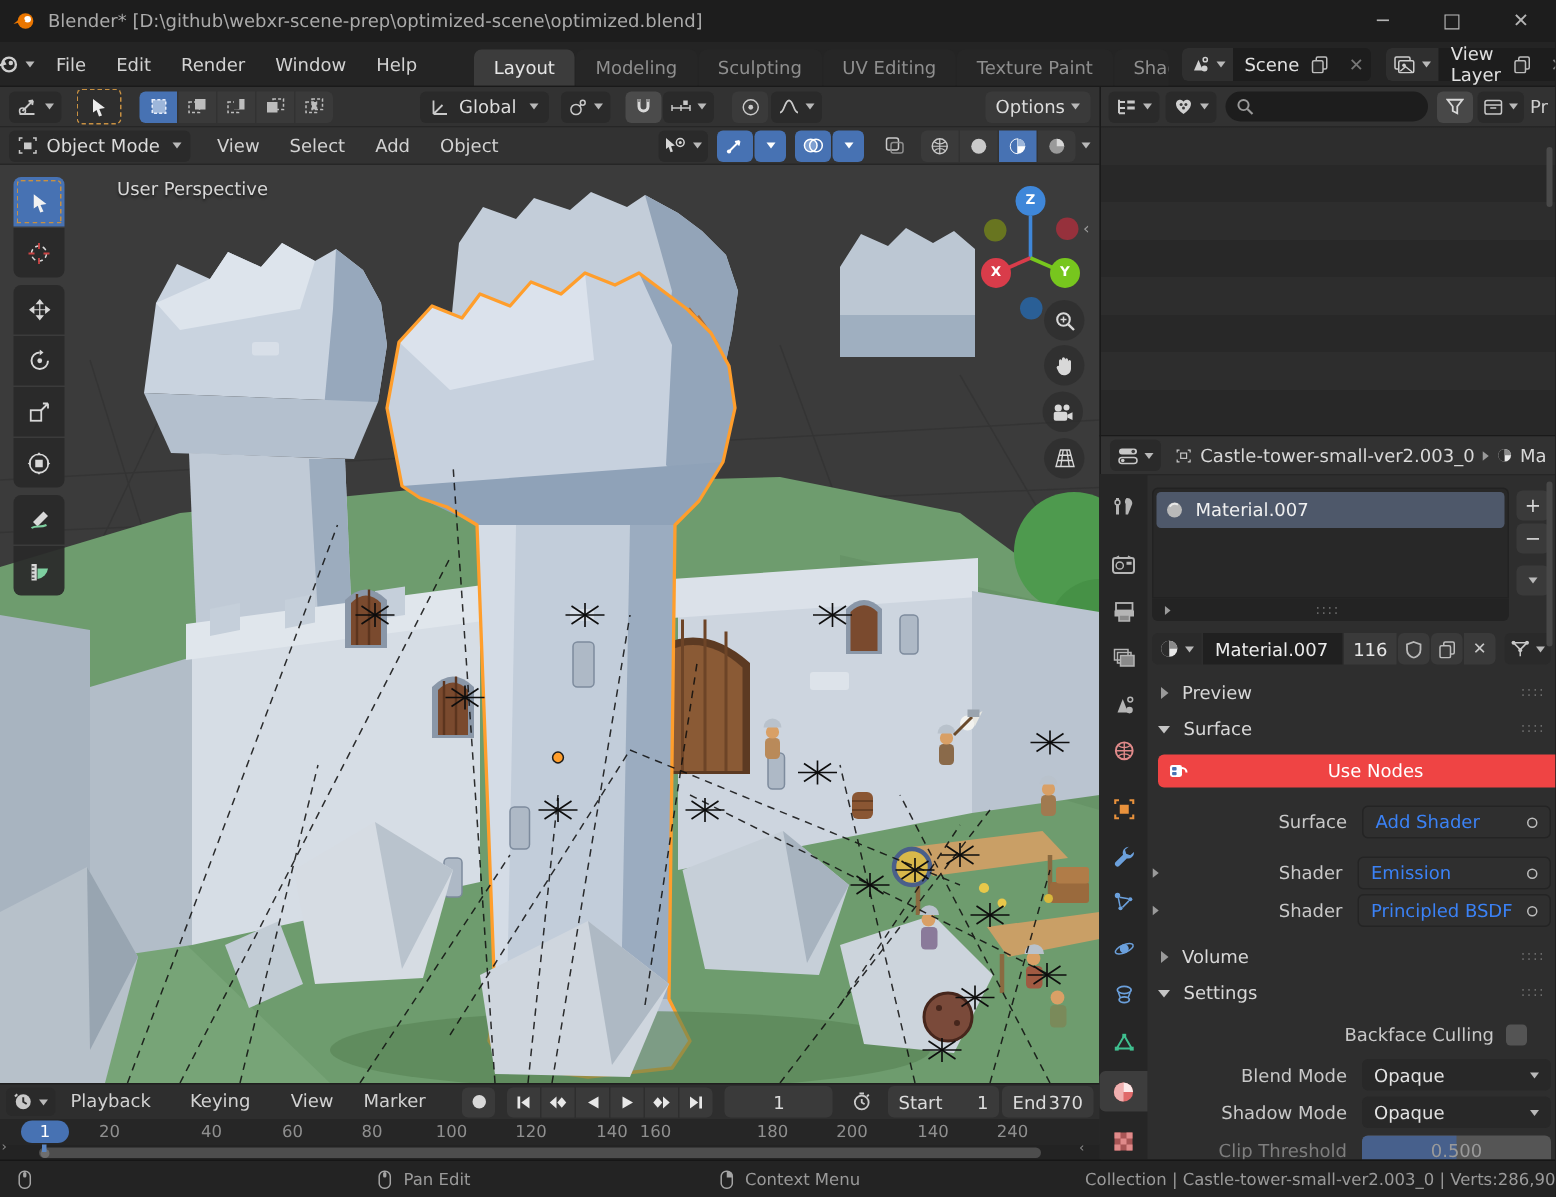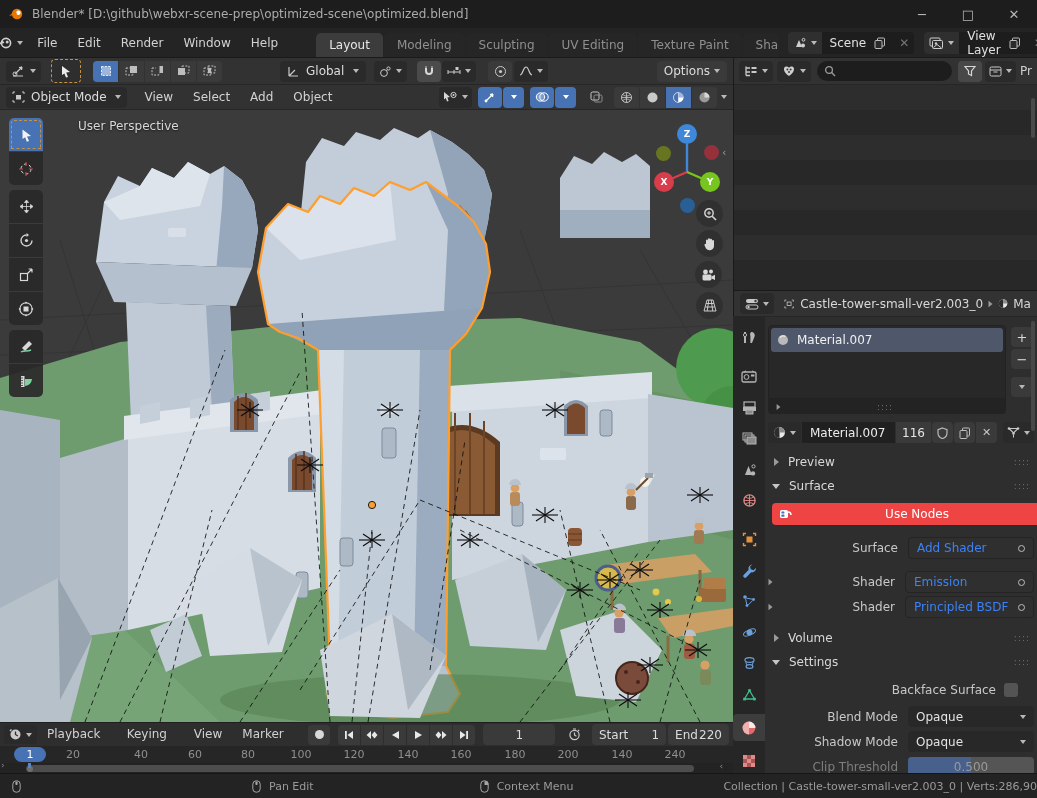--- a/index.html
+++ b/index.html
@@ -805,21 +805,21 @@
         <span style="margin-left:9px">Volume</span>
       <span class="grip">::::</span>
     </div>
     <div class="abs panel-hd" style="left:34px; top:360px; width:270px">
       <span class="tri-d" style="margin-left:4px"></span>
         <span style="margin-left:9px">Settings</span>
       <span class="grip">::::</span>
     </div>
 
     <div class="abs row" style="left:34px; top:390px; width:266px; height:18px">
-      <span class="field-lbl" style="width:212px">Backface Surface</span>
+      <span class="field-lbl" style="width:212px">Backface Culling</span>
       <div style="width:14px; height:14px; background:#545454; border-radius:3px; margin-left:8px"></div>
     </div>
     <div class="abs row" style="left:34px; top:415px; width:266px; height:21px">
       <span class="field-lbl" style="width:130px">Blend Mode</span>
       <div class="dropdown" style="flex:1; margin-left:10px">
         <span>Opaque</span>
           <span class="chev" style="margin-left:auto"></span>
       </div>
     </div>
     <div class="abs row" style="left:34px; top:440px; width:266px; height:21px">
@@ -1002,33 +1002,33 @@
             <circle cx="6.5" cy="7" r="4.6" fill="none" stroke="#c9c9c9" stroke-width="1.2"></circle>
             <path d="M6.5 4.6 V7 L8.4 8.2 M5 1 h3 M10 3 l1.2 -1.2" stroke="#c9c9c9" fill="none" stroke-width="1.2"></path>
           </svg>
       </div>
       <div class="wbtn" style="margin-left:6px; width:78px">
         <span>Start</span>
         <span style="margin-left:auto">1</span>
       </div>
       <div class="wbtn" style="margin-left:2px; width:64px">
         <span>End</span>
-        <span style="margin-left:auto">220</span>
+        <span style="margin-left:auto">370</span>
       </div>
     </div>
     <div style="position:relative; height:17px; background:#262626">
       <div style="position:absolute; left:14px; top:1px; width:32px; height:15px; background:#4772b3; border-radius:8px; text-align:center; color:#fff; font-size:11px; line-height:15px">1</div>
       <div class="ruler-num" style="left:56px">20</div>
       <div class="ruler-num" style="left:124px">40</div>
       <div class="ruler-num" style="left:178px">60</div>
       <div class="ruler-num" style="left:231px">80</div>
       <div class="ruler-num" style="left:284px">100</div>
       <div class="ruler-num" style="left:337px">120</div>
       <div class="ruler-num" style="left:391px">140</div>
-      <div class="ruler-num" style="left:444px">160</div>
+      <div class="ruler-num" style="left:420px">160</div>
       <div class="ruler-num" style="left:498px">180</div>
       <div class="ruler-num" style="left:551px">200</div>
       <div class="ruler-num" style="left:605px">140</div>
       <div class="ruler-num" style="left:658px">240</div>
     </div>
     <div style="position:relative; height:11px; background:#232323">
       <span style="position:absolute; left:1px; top:-3px; color:#8a8a8a; font-size:9px">›</span>
       <div style="position:absolute; left:26px; top:2px; width:668px; height:7px; background:#4d4d4d; border-radius:4px">
         <div style="position:absolute; left:1px; top:0.5px; width:6px; height:6px; border-radius:50%; background:#6e6e6e"></div>
       </div>

